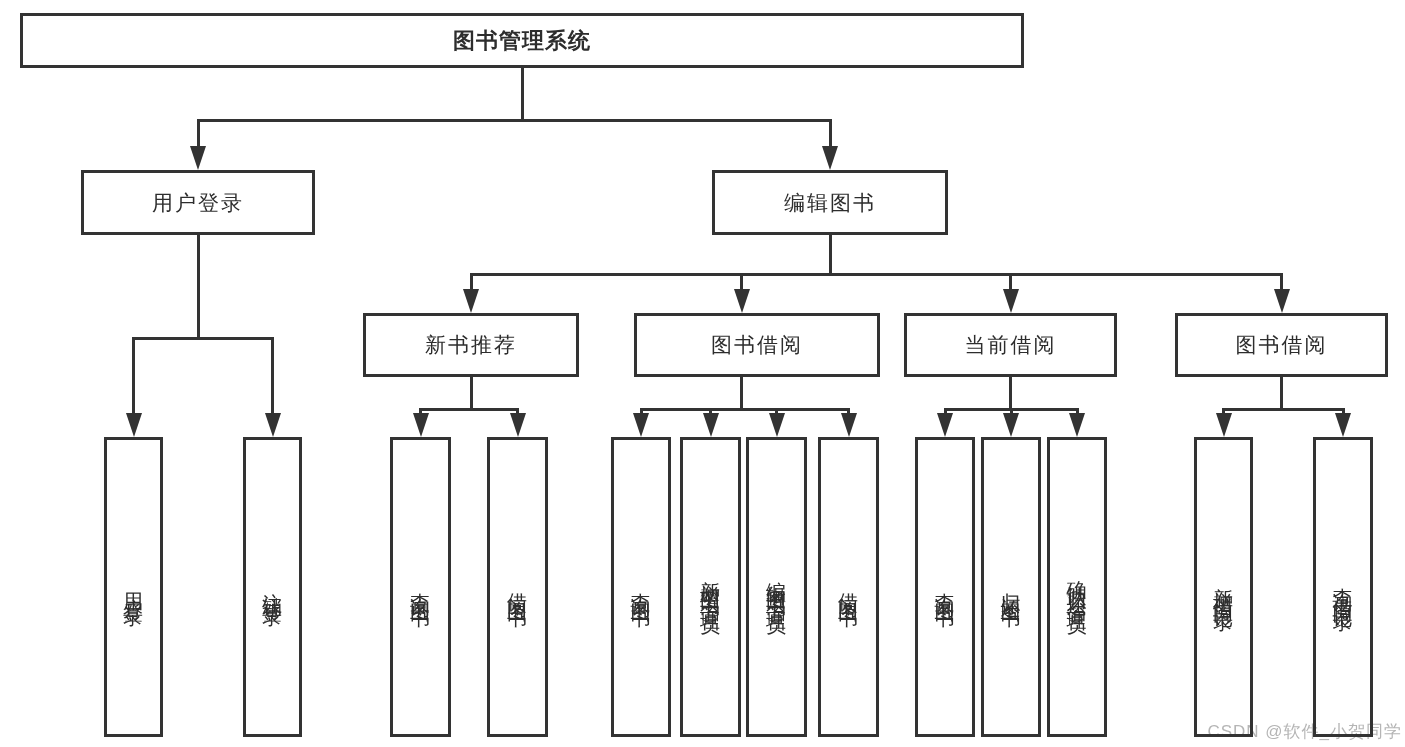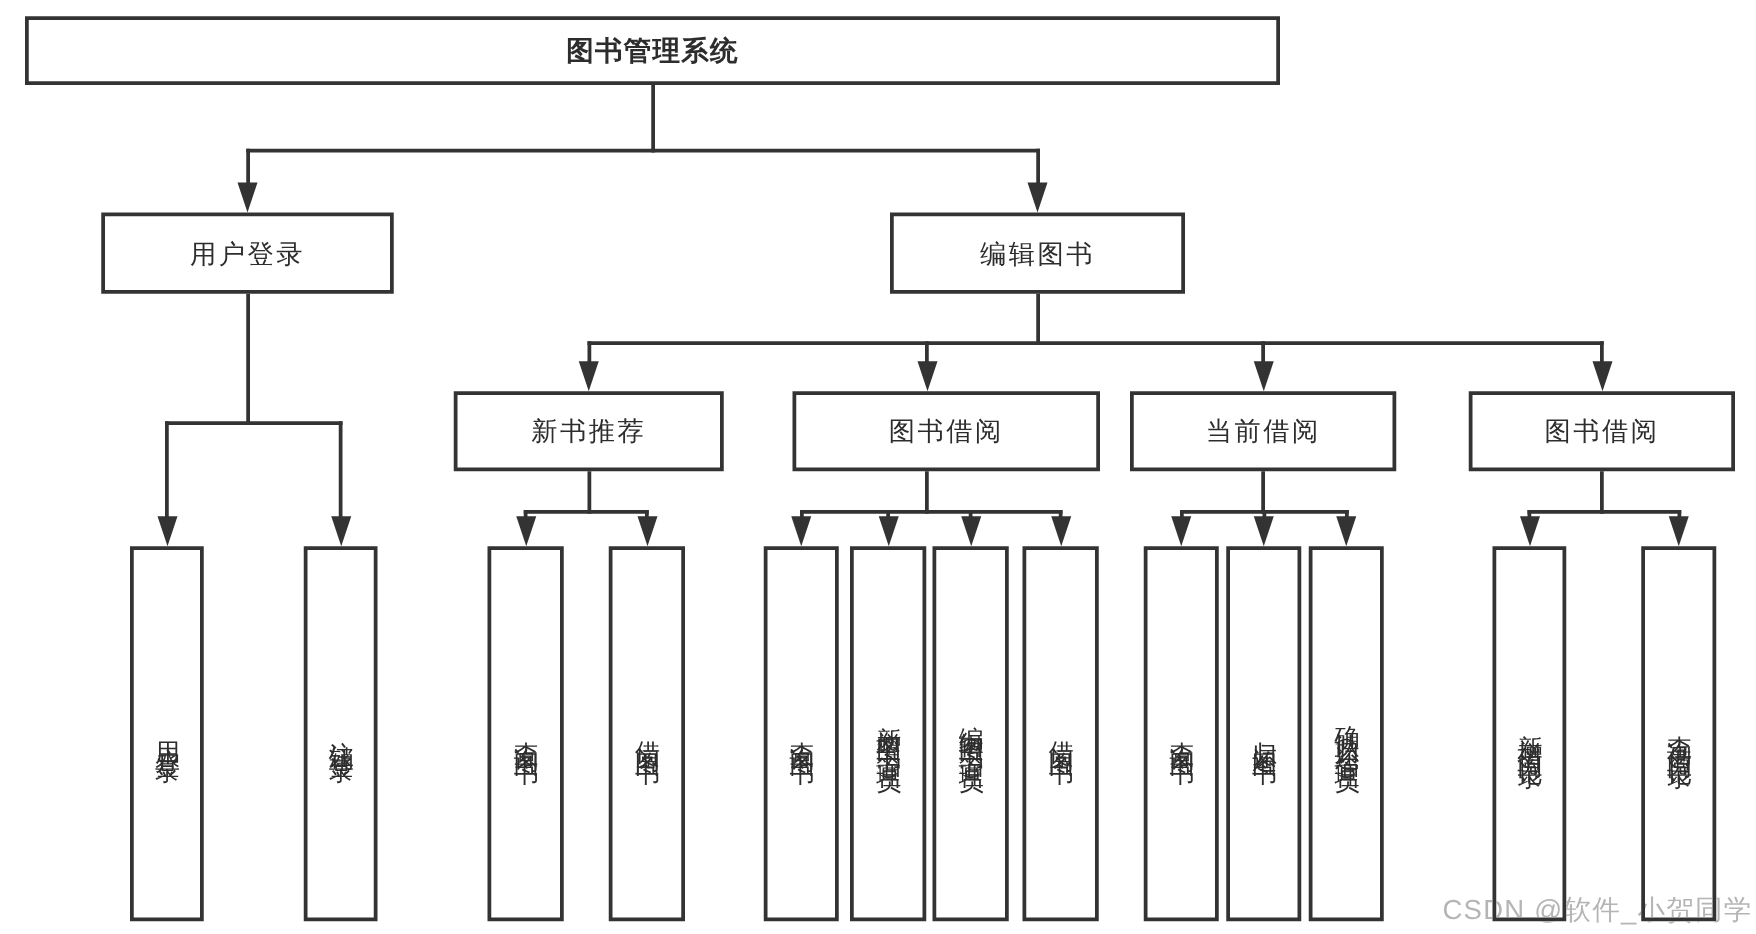--- a/index.html
+++ b/index.html
@@ -42,21 +42,21 @@
     position: absolute;
     width: 0; height: 0;
     border-left: 8px solid transparent;
     border-right: 8px solid transparent;
     border-top: 24px solid var(--line);
   }
   .watermark {
     position: absolute;
     right: 3px;
     bottom: 4px;
-    font-size: 22px;
+    font-size: 17px;
     color: var(--wm);
     letter-spacing: 1px;
     z-index: 5;
     mix-blend-mode: darken;
     white-space: nowrap;
   }
 </style>
 </head>
 <body>
 

